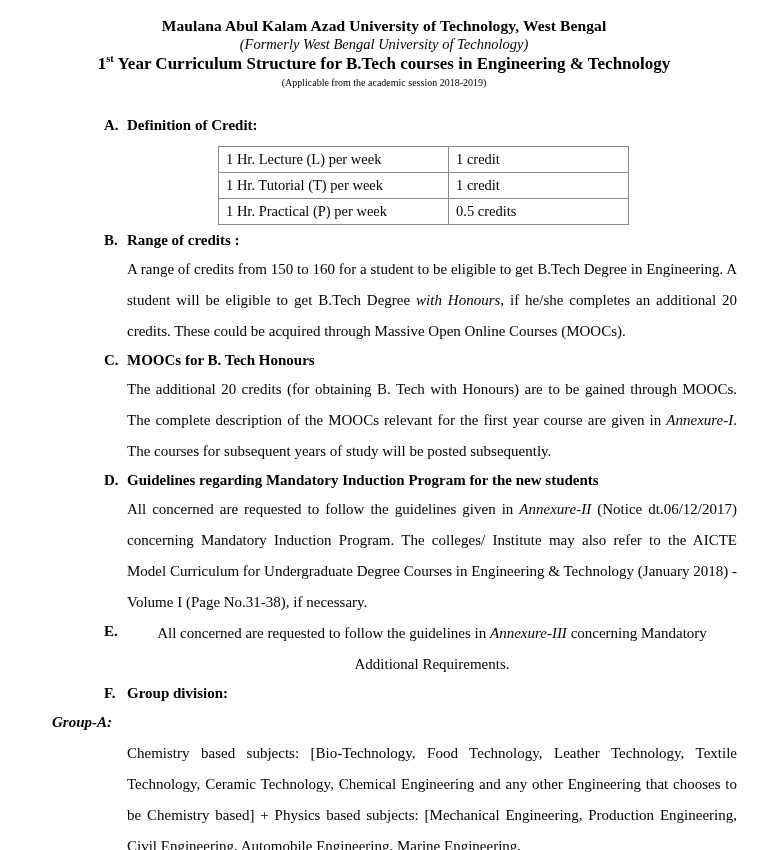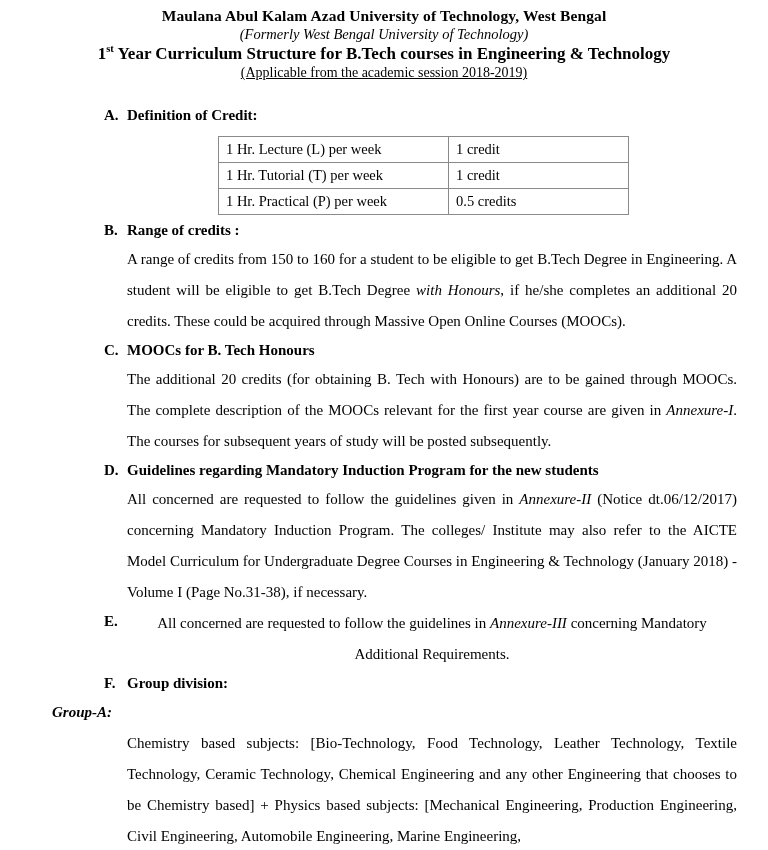--- a/index.html
+++ b/index.html
@@ -20,21 +20,21 @@
     position: relative;
     width: 768px;
     height: 850px;
     box-sizing: border-box;
     padding: 0;
   }
 
   
   .doc-header {
     text-align: center;
-    padding-top: 6px;
+    padding-top: 16px;
   }
   .hdr-line {
     line-height: 19px;
     font-size: 15.5px;
   }
   .hdr-univ {
     font-weight: bold;
     font-size: 15.5px;
     letter-spacing: 0.1px;
   }
@@ -45,22 +45,21 @@
   .hdr-curriculum {
     font-weight: bold;
     font-size: 17px;
   }
   .hdr-curriculum sup {
     font-size: 0.62em;
     vertical-align: super;
     line-height: 0;
   }
   .hdr-applicable {
-    font-size: 14px;
-    text-decoration: underline;
+    font-size: 10px;
   }
 
   
   .body-wrap {
     margin-top: 20px;
   }
 
   .section {
     position: relative;
   }

